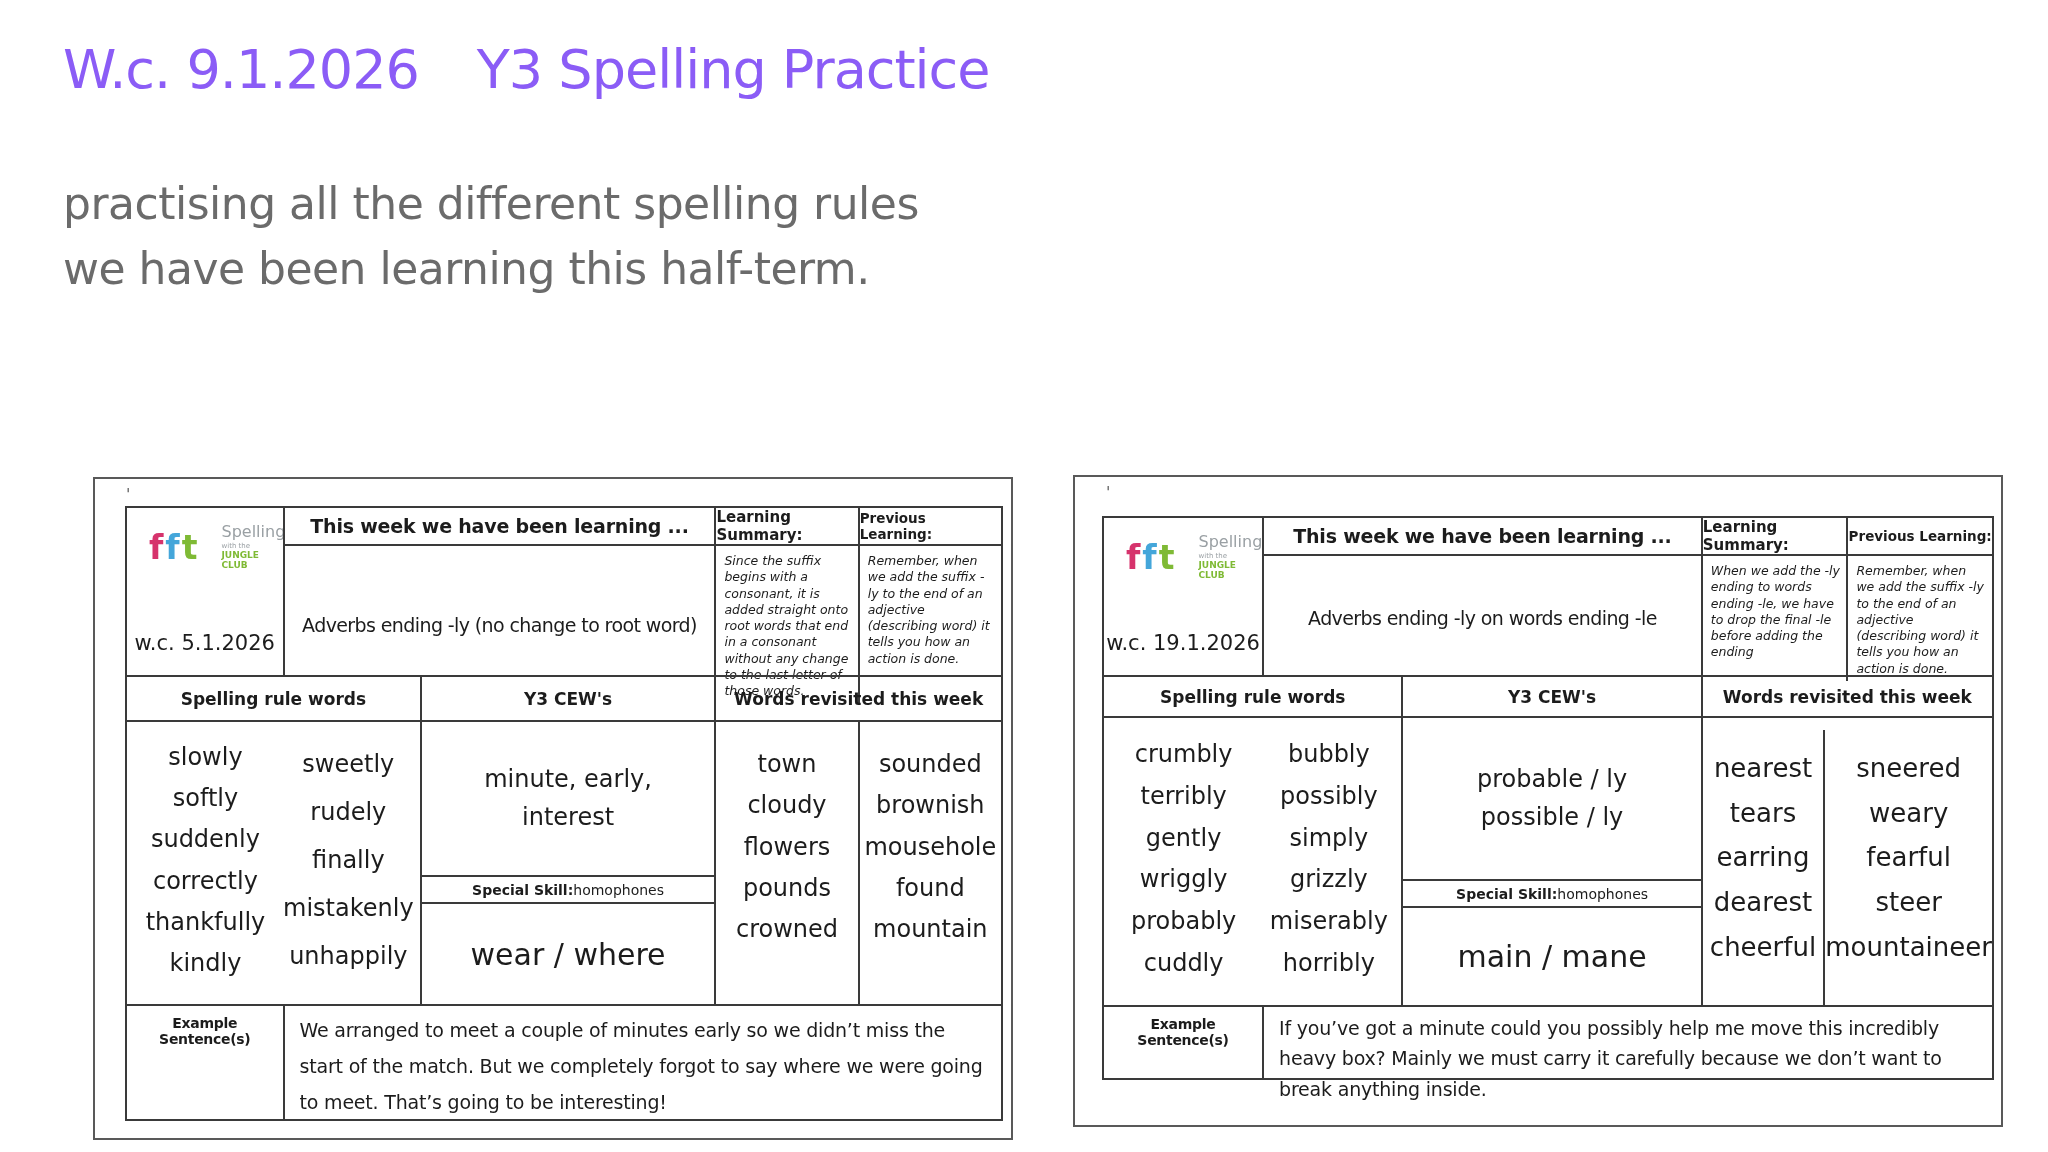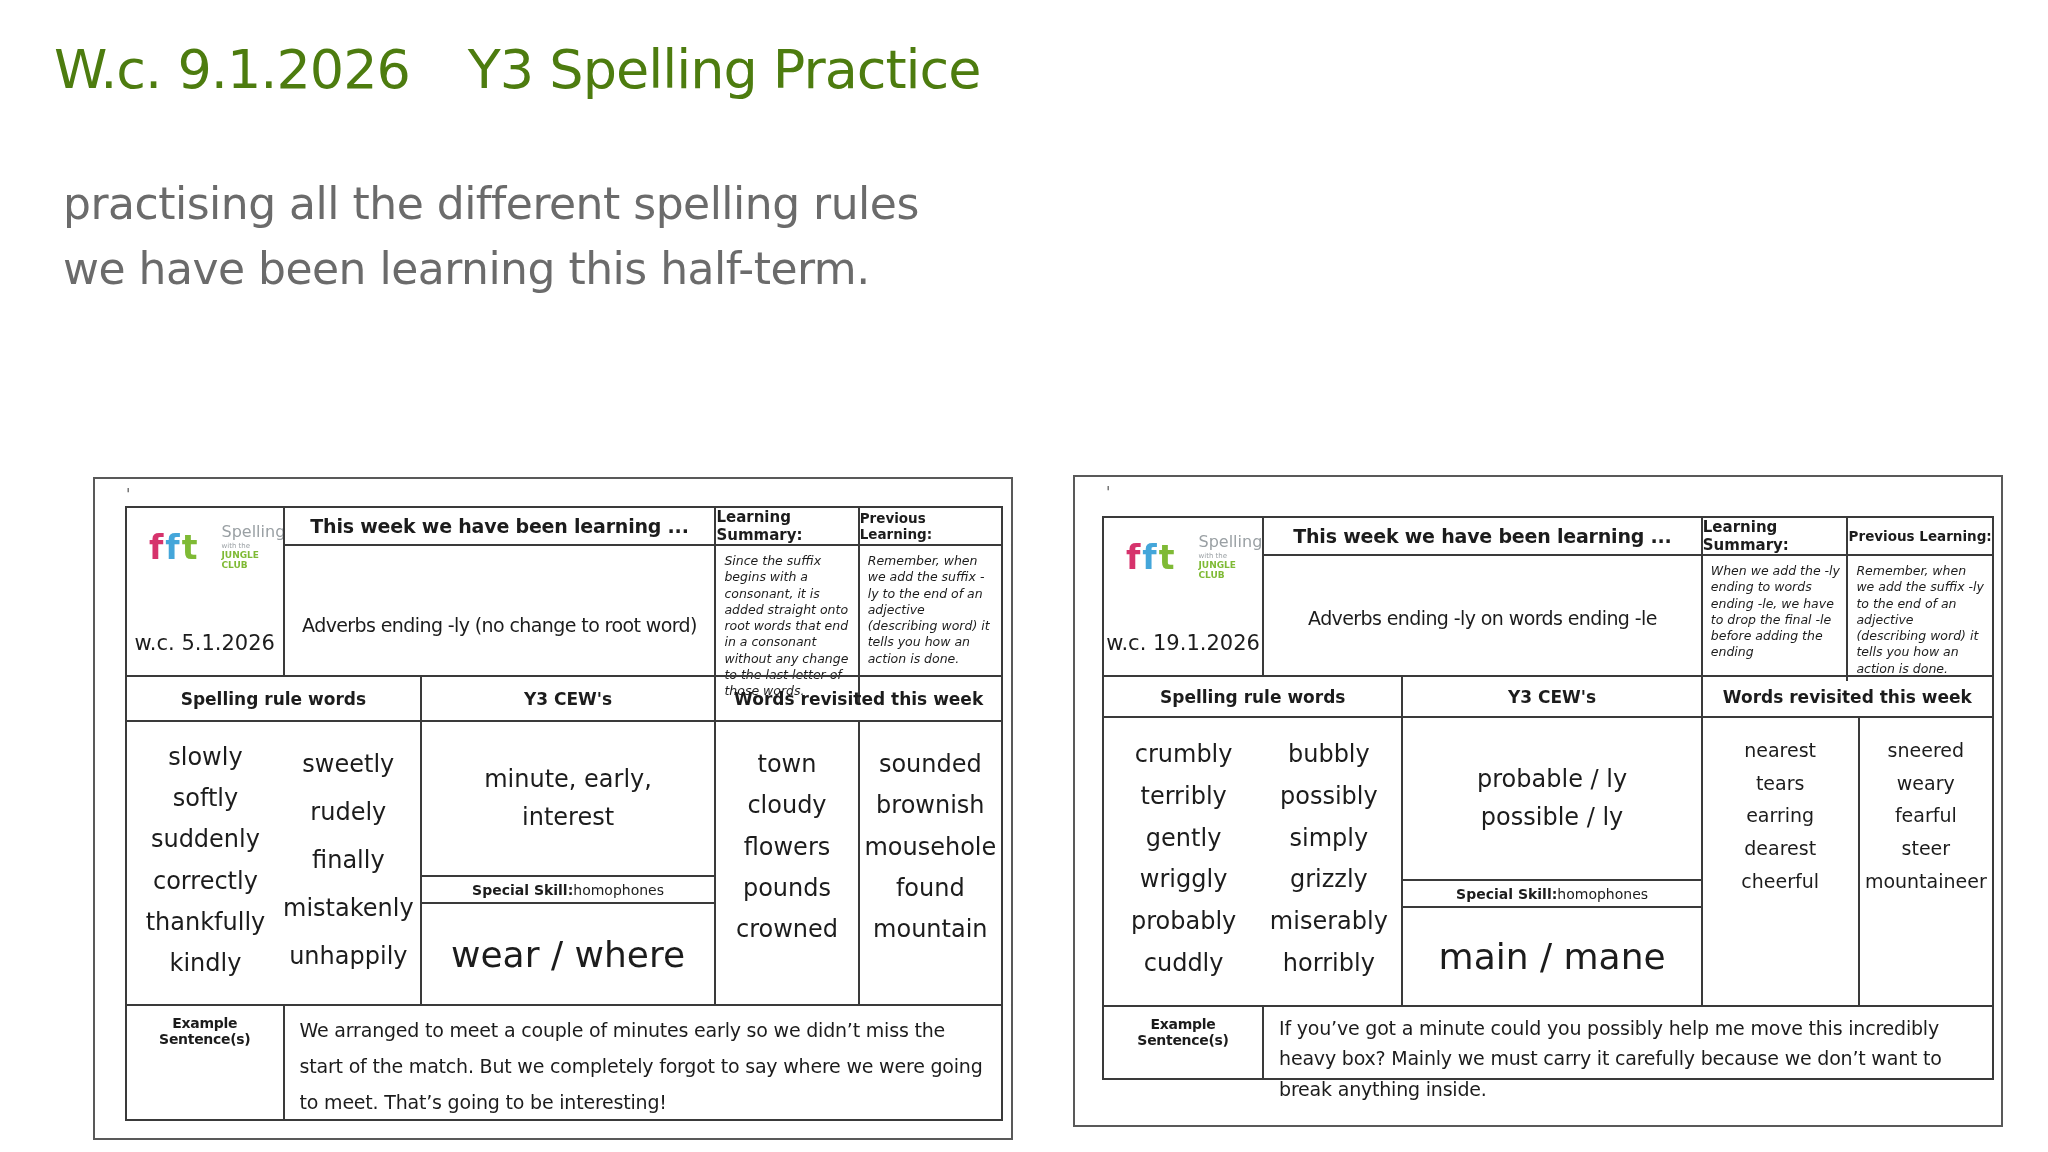--- a/index.html
+++ b/index.html
@@ -1,22 +1,22 @@
 <!DOCTYPE html>
 <html><head>
 <meta charset="utf-8">
 <style>
   * { margin:0; padding:0; box-sizing:border-box; }
   html,body { width:2048px; height:1152px; background:#ffffff; overflow:hidden;
               font-family:"DejaVu Sans", sans-serif; color:#1c1c1c; }
   .page { position:relative; width:2048px; height:1152px; background:#fff; }
 
   
-  .title { position:absolute; left:54px; top:38px; font-size:54px; letter-spacing:-1px;
-           color:#4d7c0f; white-space:nowrap; }
+  .title { position:absolute; left:63px; top:38px; font-size:54px; letter-spacing:-1px;
+           color:#8b5cf6; white-space:nowrap; }
   .title .t2 { margin-left:58px; }
   .intro { position:absolute; left:63px; top:172px; font-size:44px; letter-spacing:-0.5px;
            color:#6b6b6b; line-height:1.47; }
 
   
   .sheet { position:absolute; border:2px solid #595959; background:#fff; }
   .tick  { position:absolute; top:6px; left:31px; font-size:16px; color:#666; }
   .inner { position:absolute; border:2px solid #3a3a3a; background:#fff;
            display:flex; flex-direction:column; }
   .bL { border-left:2px solid #3a3a3a; }
@@ -57,21 +57,21 @@
   .words-body { flex:1; display:flex; }
   .rule-cell { width:33.5%; display:flex; padding:8px 0 14px 7px; }
   .rule-col { flex:1; display:flex; flex-direction:column; justify-content:space-evenly;
               align-items:center; font-size:24px; }
   .cew-cell { width:33.7%; display:flex; flex-direction:column; }
   .cew-top { display:flex; flex-direction:column; align-items:center; justify-content:center;
              font-size:24px; line-height:1.55; }
   .skill-band { height:29px; border-top:2px solid #3a3a3a; border-bottom:2px solid #3a3a3a;
                 display:flex; align-items:center; justify-content:center; font-size:14px; }
   .skill-band .lbl { font-weight:bold; }
-  .homo { flex:1; display:flex; align-items:center; justify-content:center; font-size:36px; }
+  .homo { flex:1; display:flex; align-items:center; justify-content:center; font-size:30px; }
   .rev-cell { flex:1; display:flex; }
   .rev-col { flex:1; display:flex; flex-direction:column; align-items:center;
              padding-top:22px; font-size:24px; }
   .rev-col .word { line-height:1.72; }
 
   
   .ex-row { display:flex; }
   .ex-label { width:17.8%; font-weight:bold; font-size:14px; text-align:center;
               padding-top:9px; letter-spacing:-0.3px; }
   .ex-text { flex:1; font-size:19px; line-height:1.9; letter-spacing:-0.2px;
@@ -83,21 +83,21 @@
   .s0 .top { height:167px; } .s0 .hdr-row { height:45px; }
   .s0 .words-hdr { height:43px; } .s0 .cew-top { height:153px; }
   .s0 .ex-row { height:115px; }
 
   .s1 { left:1073px; top:475px; width:930px; height:652px; }
   .s1 .inner { left:27px; top:39px; width:892px; height:564px; }
   .s1 .top { height:157px; } .s1 .hdr-row { height:46px; }
   .s1 .words-hdr { height:39px; } .s1 .cew-top { height:161px; }
   .s1 .ex-row { height:73px; }
   .s1 .ex-text { line-height:1.6; }
-  .s1 .rev-col { font-size:19px; padding-top:16px; }
+  .s1 .rev-col { font-size:26px; padding-top:16px;margin-top:12px; }
   .s1 .rev-col.c1 { flex:1.17; } .s1 .rev-col.c2 { flex:1; }
 </style>
 </head>
 <body>
 
 <div class="page">
 
   <div class="title">
     <span class="t1">W.c. 9.1.2026</span><span class="t2">Y3 Spelling Practice</span>
   </div>

